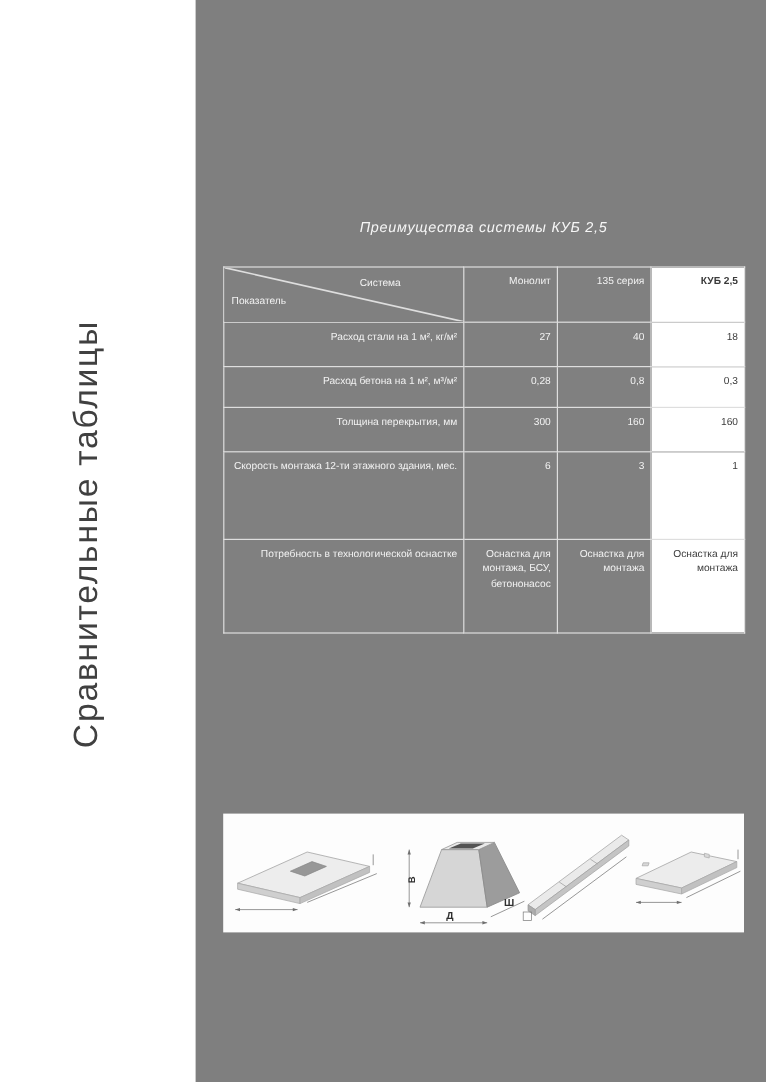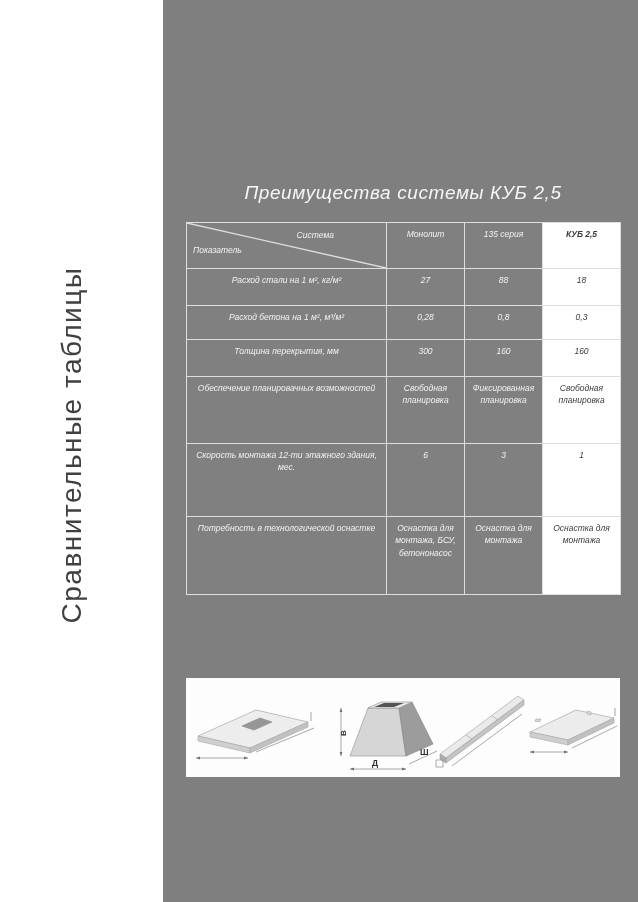--- a/index.html
+++ b/index.html
@@ -15,38 +15,37 @@
   
   .side-label{
     position:absolute;left:72px;top:445px;
     transform:translate(-50%,-50%) rotate(-90deg);
     white-space:nowrap;
     font-size:28px;letter-spacing:1.5px;color:#404040;
   }
   
   .slide-title{
     position:absolute;left:186px;top:182px;width:434px;
-    text-align:center;font-style:italic;font-size:19px;
+    text-align:center;font-style:italic;font-size:12px;
     letter-spacing:.6px;color:#f6f6f6;
   }
   
   table.cmp{
     position:absolute;left:186px;top:222px;width:434px;
     border-collapse:collapse;table-layout:fixed;
     font-size:8.5px;line-height:1.45;color:#f2f2f2;
   }
   table.cmp col.c0{width:200px}
   table.cmp col.c1{width:78px}
   table.cmp col.c2{width:78px}
   table.cmp col.c3{width:78px}
   table.cmp td{
     border:1.5px solid #dedede;background:#808080;
-    vertical-align:top;padding:5px 5px 2px 5px;text-align:center;
+    vertical-align:top;padding:5px 5px 2px 5px;text-align:right;
     overflow:hidden;
-    font-style:italic;
   }
   table.cmp td.hl{background:#ffffff;color:#3b3b3b;}
   tr.rh-46{height:46px} tr.rh-35{height:37px} tr.rh-34{height:34px}
   tr.rh-30{height:30px} tr.rh-67{height:67px} tr.rh-52{height:52px}
   tr.rh-73{height:73px} tr.rh-78{height:78px}
   td.hdr{padding-top:8px;}
   td.hdr.hl{font-weight:bold;}
   td.corner{position:relative;padding:0;}
   td.corner svg.diag{position:absolute;left:0;top:0;width:100%;height:100%;}
   .corner-top{position:absolute;right:52px;top:6px;}
@@ -92,45 +91,39 @@
         <span class="corner-bot">Показатель</span>
       </td>
       <td class="hdr">Монолит</td>
       <td class="hdr">135 серия</td>
       <td class="hdr hl">КУБ 2,5</td>
     </tr>
 
     <tr class="rh-35">
       <td>Расход стали на 1 м², кг/м²</td>
       <td>27</td>
-      <td>88</td>
+      <td>40</td>
       <td class="hl">18</td>
     </tr>
 
     <tr class="rh-34">
       <td>Расход бетона на 1 м², м³/м²</td>
       <td>0,28</td>
       <td>0,8</td>
       <td class="hl">0,3</td>
     </tr>
 
     <tr class="rh-35">
       <td>Толщина перекрытия, мм</td>
       <td>300</td>
       <td>160</td>
       <td class="hl">160</td>
     </tr>
 
 
-    <tr class="rh-67">
-      <td>Обеспечение планировачных возможностей</td>
-      <td>Свободная планировка</td>
-      <td>Фиксированная планировка</td>
-      <td class="hl">Свободная планировка</td>
-    </tr>
 
 
     <tr class="rh-73">
       <td>Скорость монтажа 12-ти этажного здания, мес.</td>
       <td>6</td>
       <td>3</td>
       <td class="hl">1</td>
     </tr>
 
     <tr class="rh-78">

